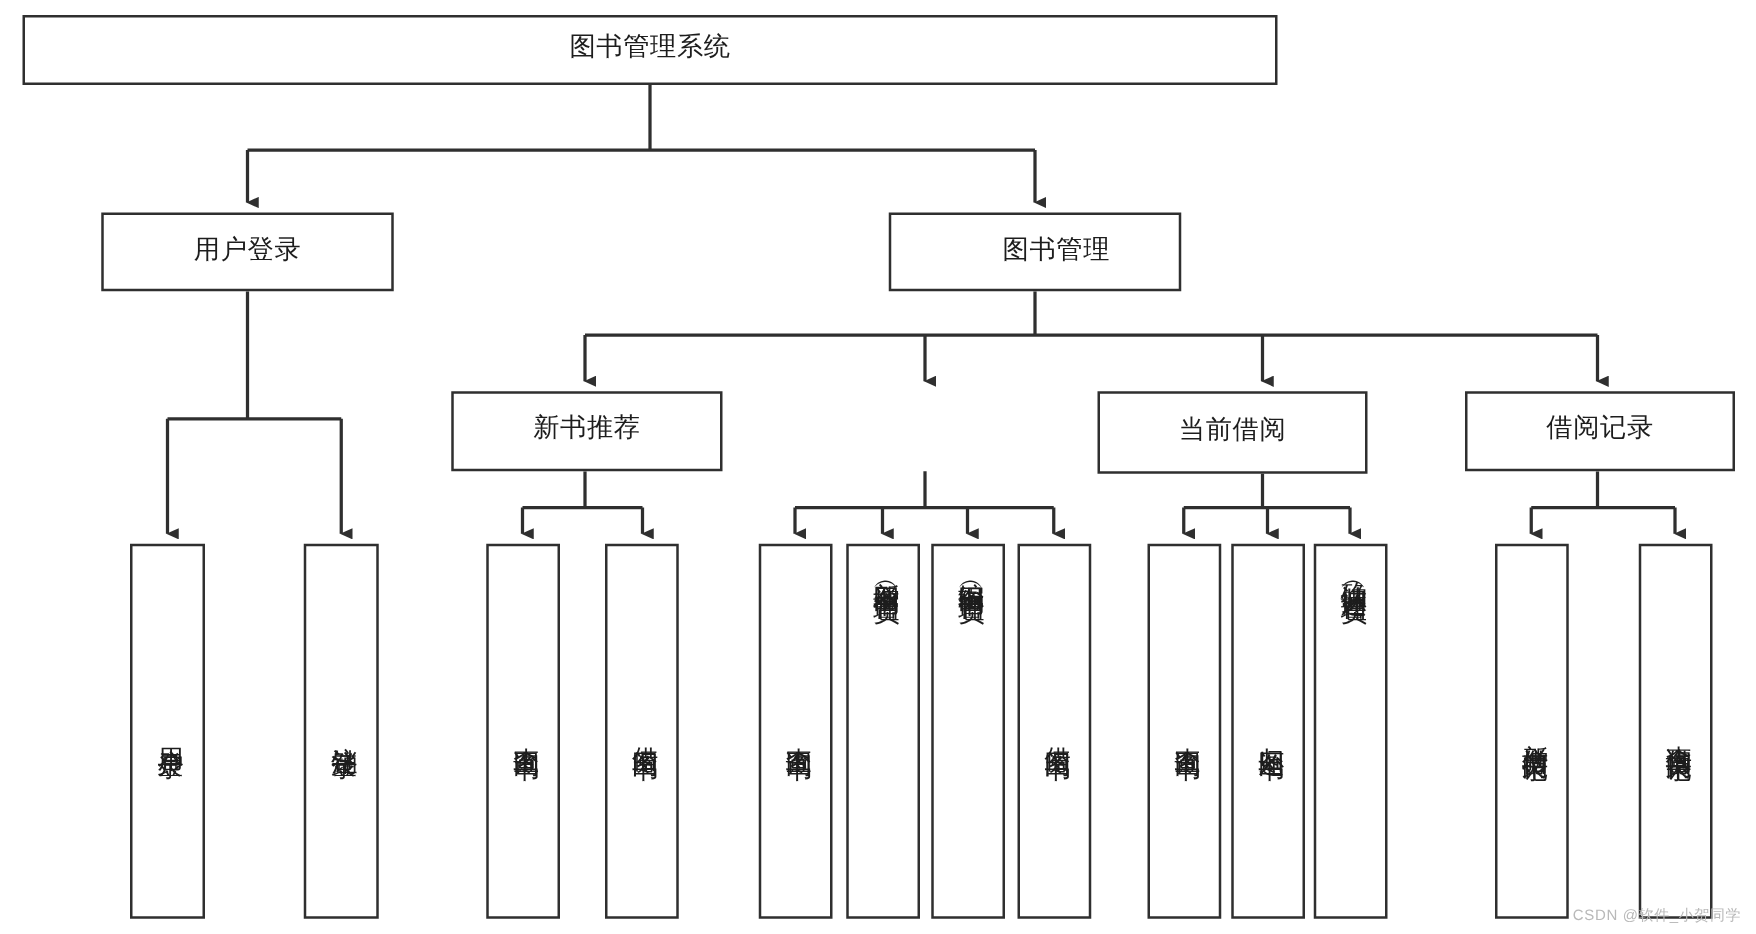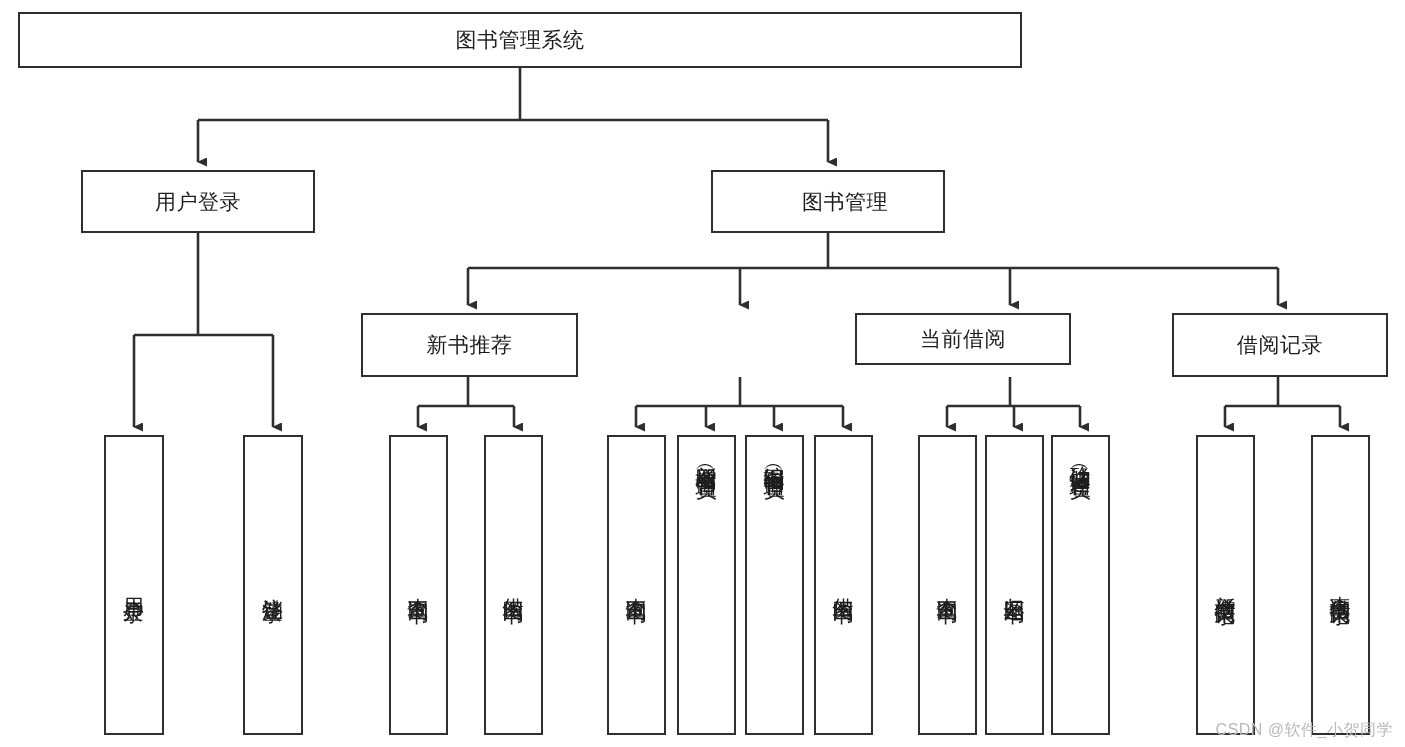--- a/index.html
+++ b/index.html
@@ -33,20 +33,21 @@
     display: flex;
     align-items: center;
     justify-content: center;
     color: #1d1d1d;
     line-height: 1.14;
   }
   .node-label {
     display: block;
     text-align: center;
     white-space: pre-line;
+    font-family: Liberation Mono, monospace;
   }
   .node.horiz .node-label {
     font-size: 21px;
     letter-spacing: 0.5px;
   }
   .node.vert {
     align-items: flex-start;
     padding-top: 12px;
   }
   .node.vert .node-label {
@@ -58,21 +59,21 @@
     text-align: left;
   }
   .node.vert.centered {
     align-items: center;
     padding-top: 0;
   }
   #watermark {
     position: absolute;
     right: 12px;
     bottom: 6px;
-    font-size: 16px;
+    font-size: 12px;
     color: #b9b9b9;
     letter-spacing: 0.5px;
     white-space: nowrap;
   }
 </style>
 </head>
 <body>
 
 <div id="diagram-root">
 
@@ -133,21 +134,21 @@
   <div class="node horiz" style="left:81px; top:170px; width:234px; height:63px;">
     <span class="node-label">用户登录</span>
   </div>
   <div class="node horiz" style="left:711px; top:170px; width:234px; height:63px;padding-left:34px;">
     <span class="node-label">图书管理</span>
   </div>
 
   <div class="node horiz" style="left:361px; top:313px; width:217px; height:64px;">
     <span class="node-label">新书推荐</span>
   </div>
-  <div class="node horiz" style="left:855px; top:313px; width:216px; height:52px;">
+  <div class="node horiz" style="left:878px; top:313px; width:216px; height:66px;">
     <span class="node-label">当前借阅</span>
   </div>
   <div class="node horiz" style="left:1172px; top:313px; width:216px; height:64px;">
     <span class="node-label">借阅记录</span>
   </div>
 
   <div class="node vert centered" style="left:104px; top:435px; width:60px; height:300px;">
     <span class="node-label">用户登录</span>
   </div>
   <div class="node vert centered" style="left:243px; top:435px; width:60px; height:300px;">

